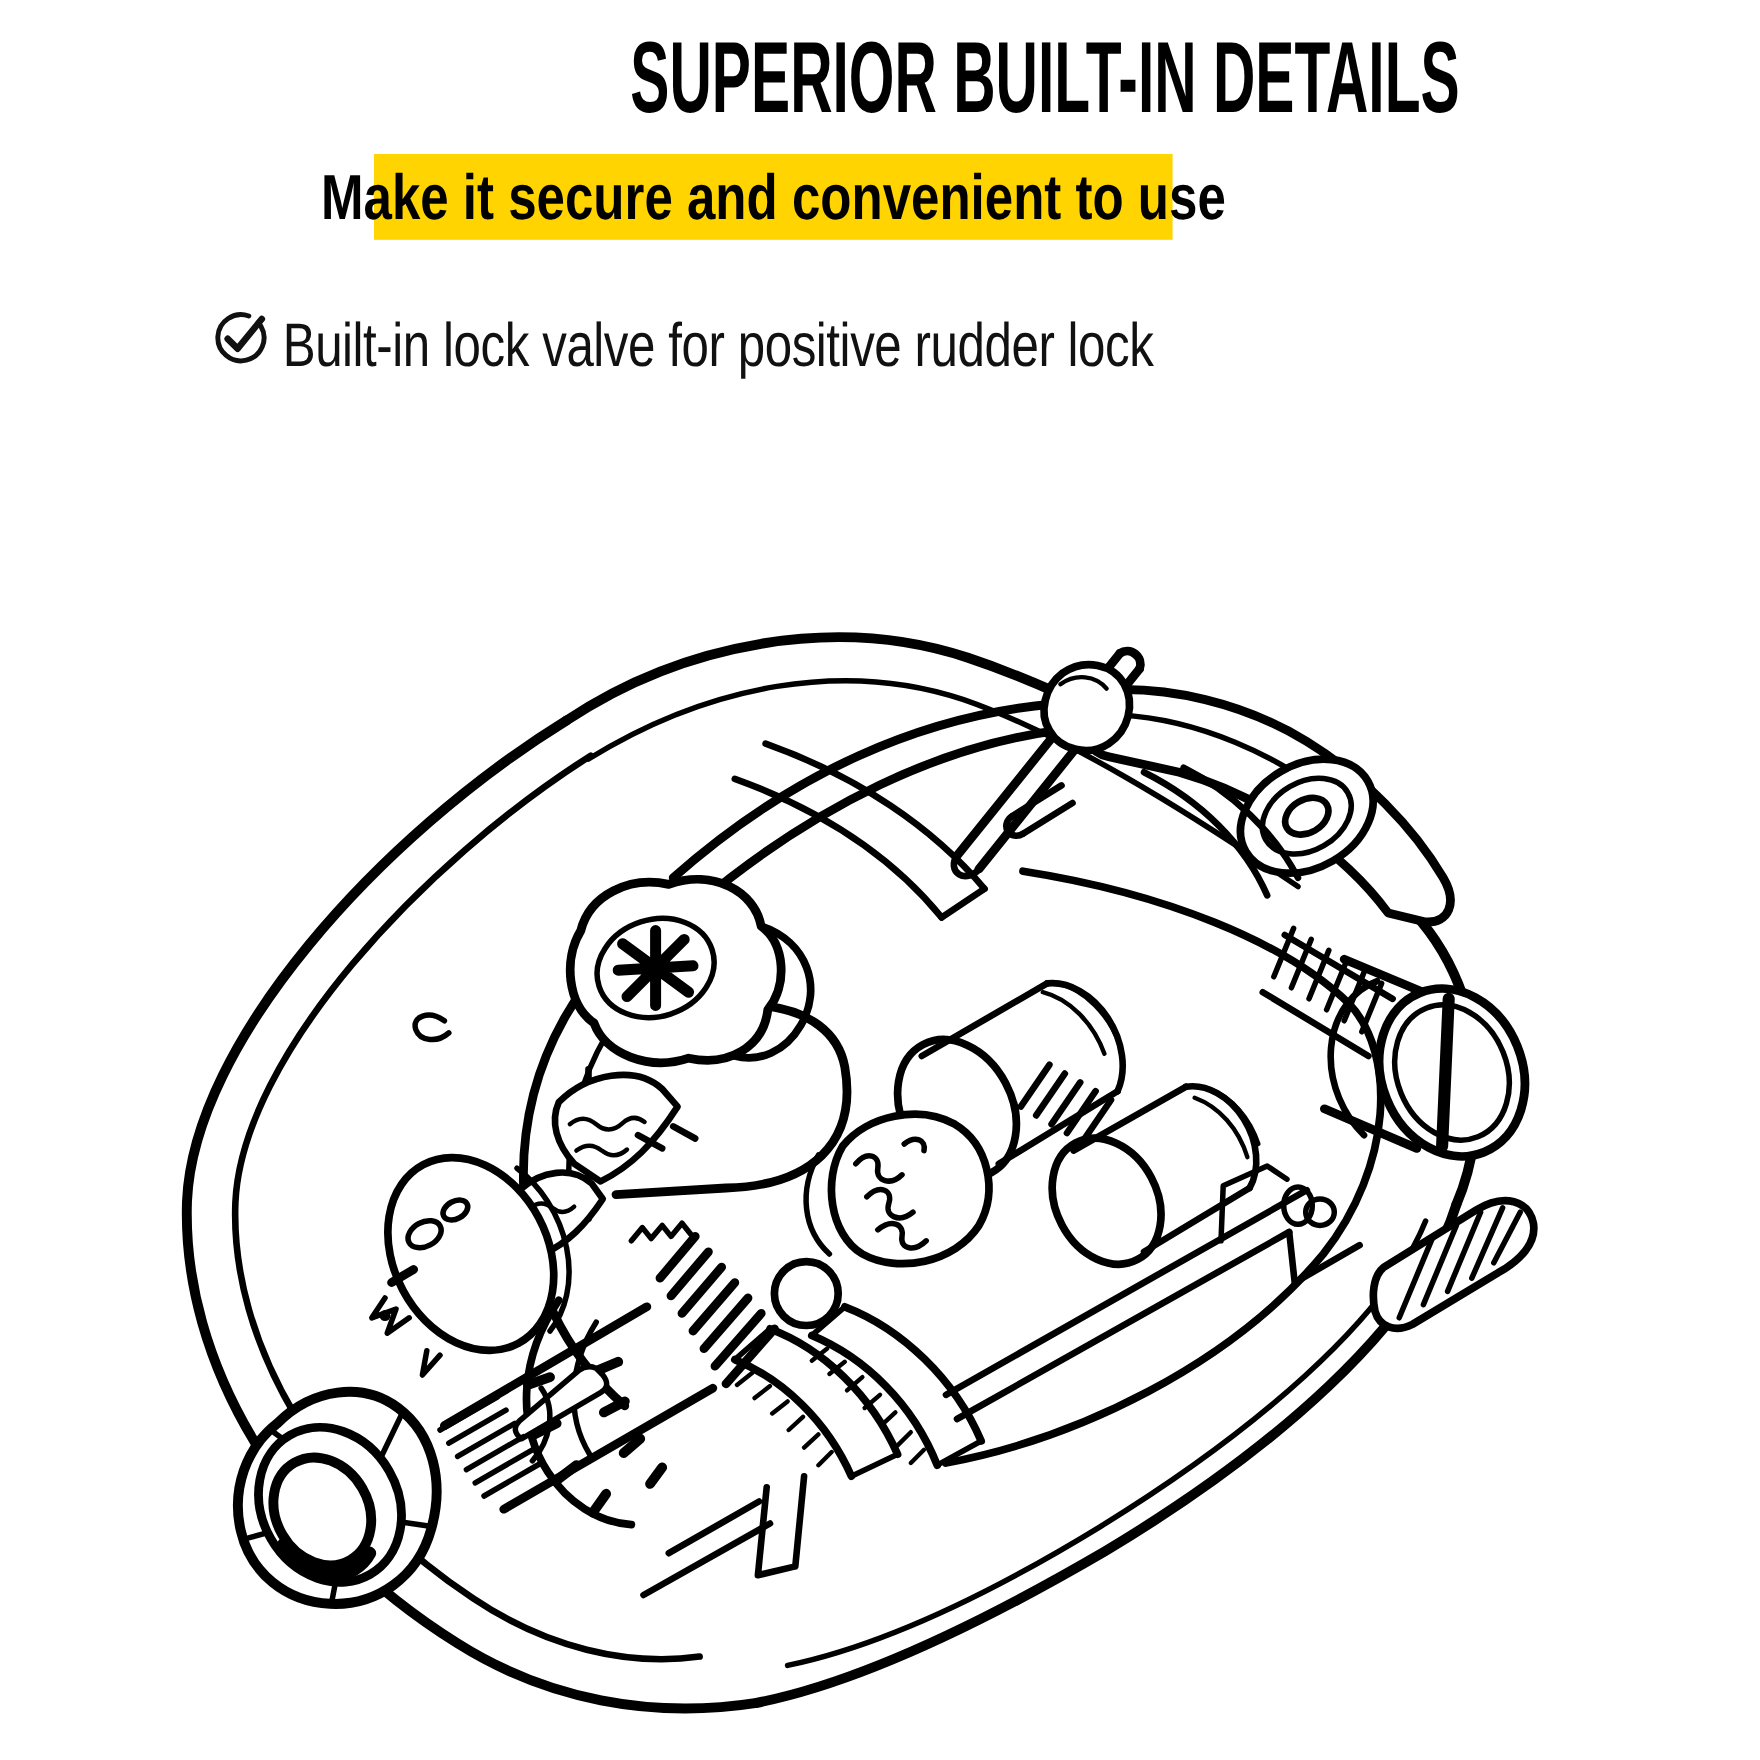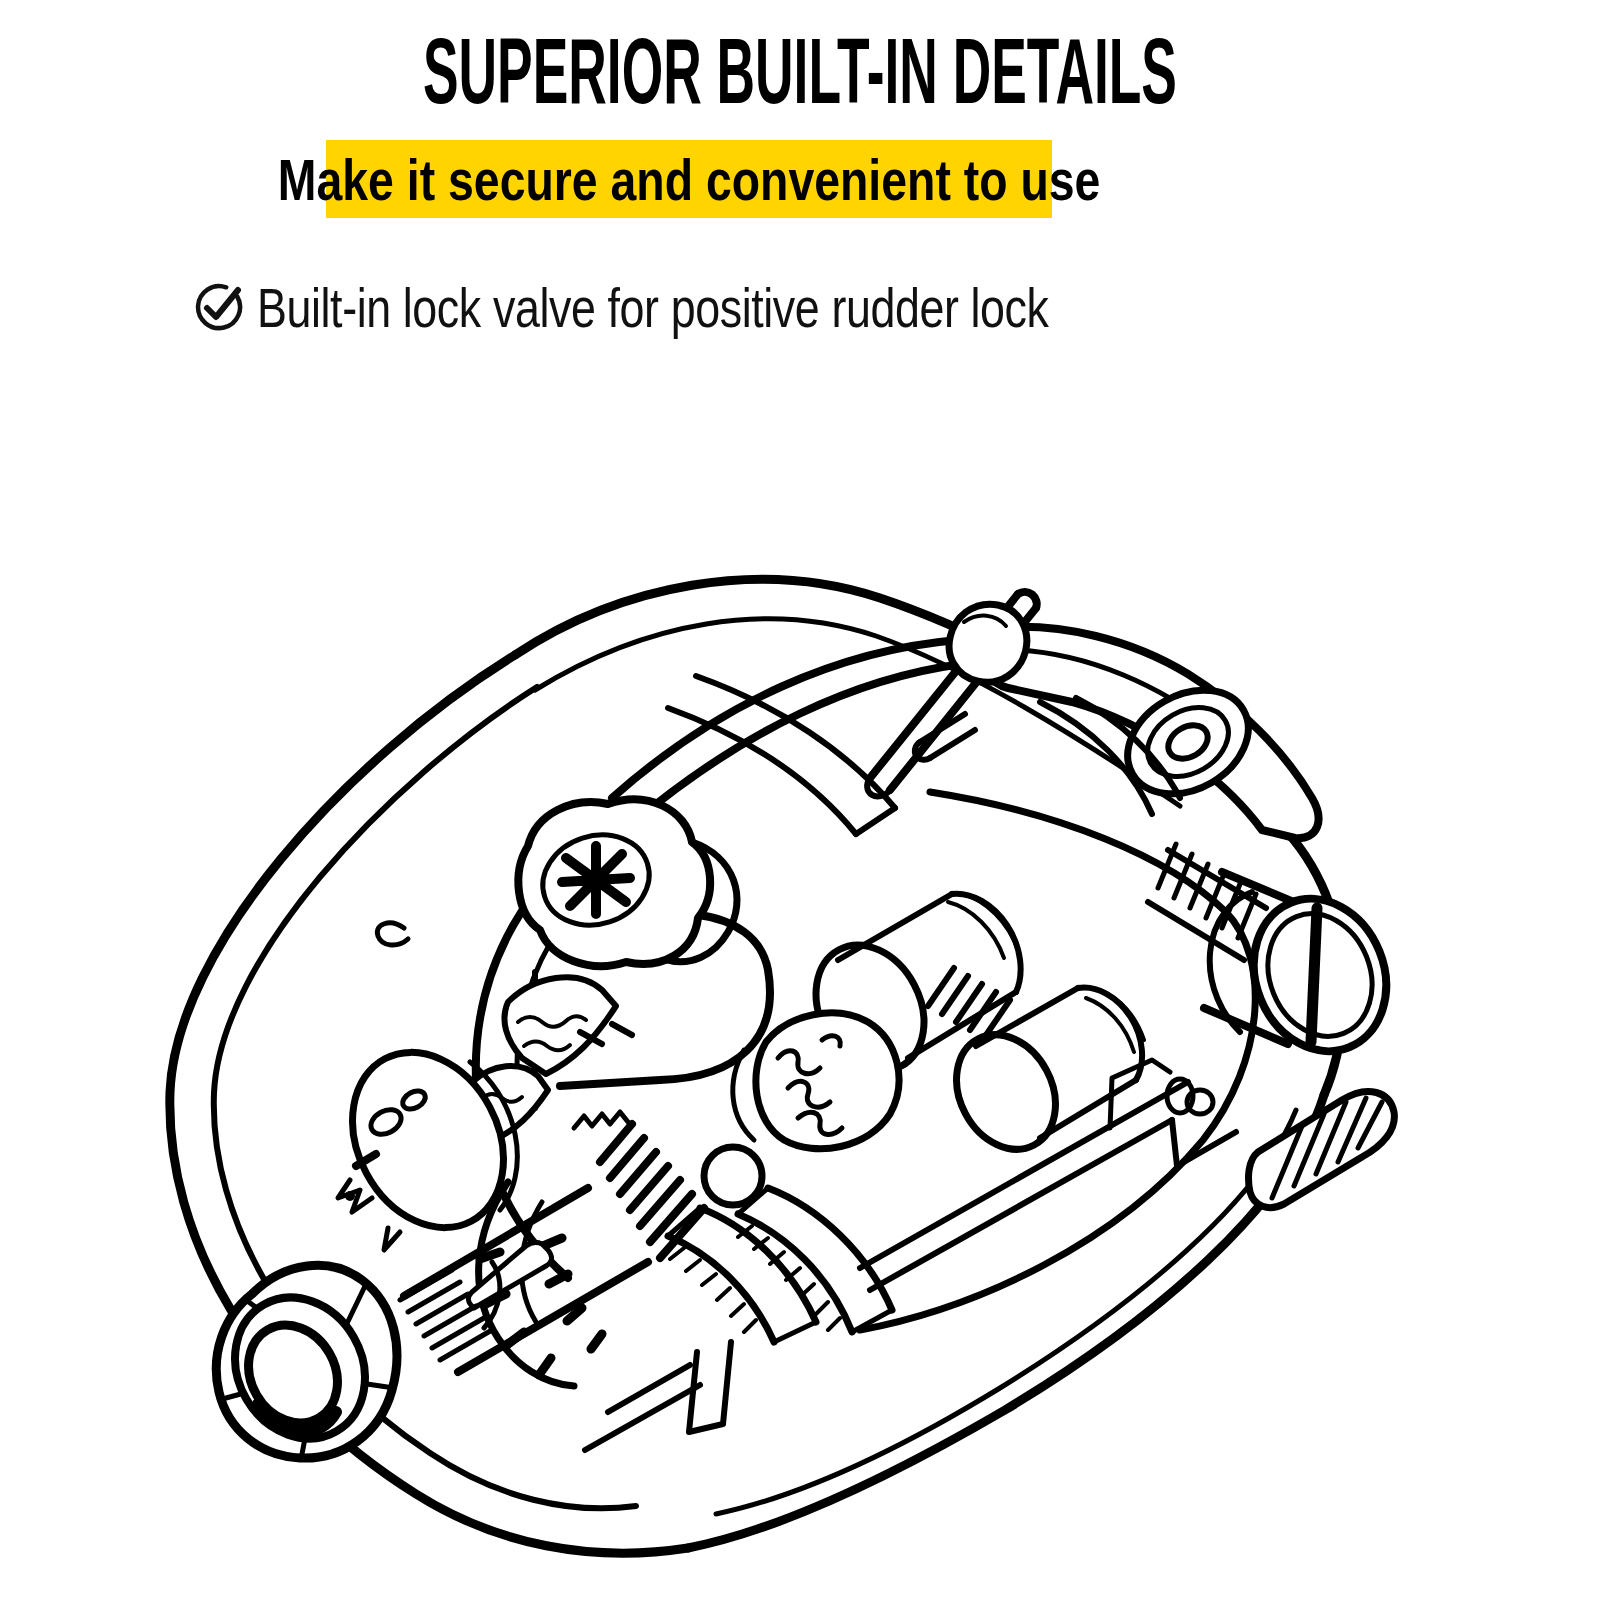--- a/index.html
+++ b/index.html
@@ -4,45 +4,45 @@
 <style>
   html,body{margin:0;padding:0;}
   body{
     width:1600px;height:1600px;position:relative;overflow:hidden;
     background:#ffffff;
     font-family:"Liberation Sans", sans-serif;
     color:var(--text,#111);
   }
   .title-wrap{
     position:absolute;top:24px;left:0;width:1600px;
-    text-align:center;white-space:nowrap;
+    text-align:right;white-space:nowrap;
   }
   .title-inner{
     display:inline-block;
     font-size:92px;font-weight:bold;line-height:1.04;
     letter-spacing:0px;color:var(--ink,#000);
     transform:scaleX(0.58);transform-origin:50% 50%;
   }
   .subtitle-bar{
-    position:absolute;left:326px;top:140px;width:726px;height:78px;
+    position:absolute;left:340px;top:140px;width:726px;height:78px;
     background:var(--accent-yellow,#FFD400);
     display:flex;align-items:center;justify-content:center;
     white-space:nowrap;
   }
   .subtitle-inner{
     display:inline-block;
     font-size:58px;font-weight:bold;color:var(--ink,#000);
     transform:scaleX(0.80);transform-origin:50% 50%;
   }
   .features{
     position:absolute;left:193px;top:281px;
     display:flex;flex-direction:column;gap:29px;
   }
   .feature-row{
-    display:flex;align-items:center;gap:12px;height:52px;
+    display:flex;align-items:flex-start;gap:12px;height:52px;
     white-space:nowrap;
   }
   .check-icon{width:52px;height:52px;flex:0 0 52px;}
   .feature-text{
     display:inline-block;
     font-size:56px;font-weight:400;color:var(--text,#111);
     letter-spacing:-0.5px;
     transform:scaleX(0.80);transform-origin:0 50%;
   }
   .illustration{

